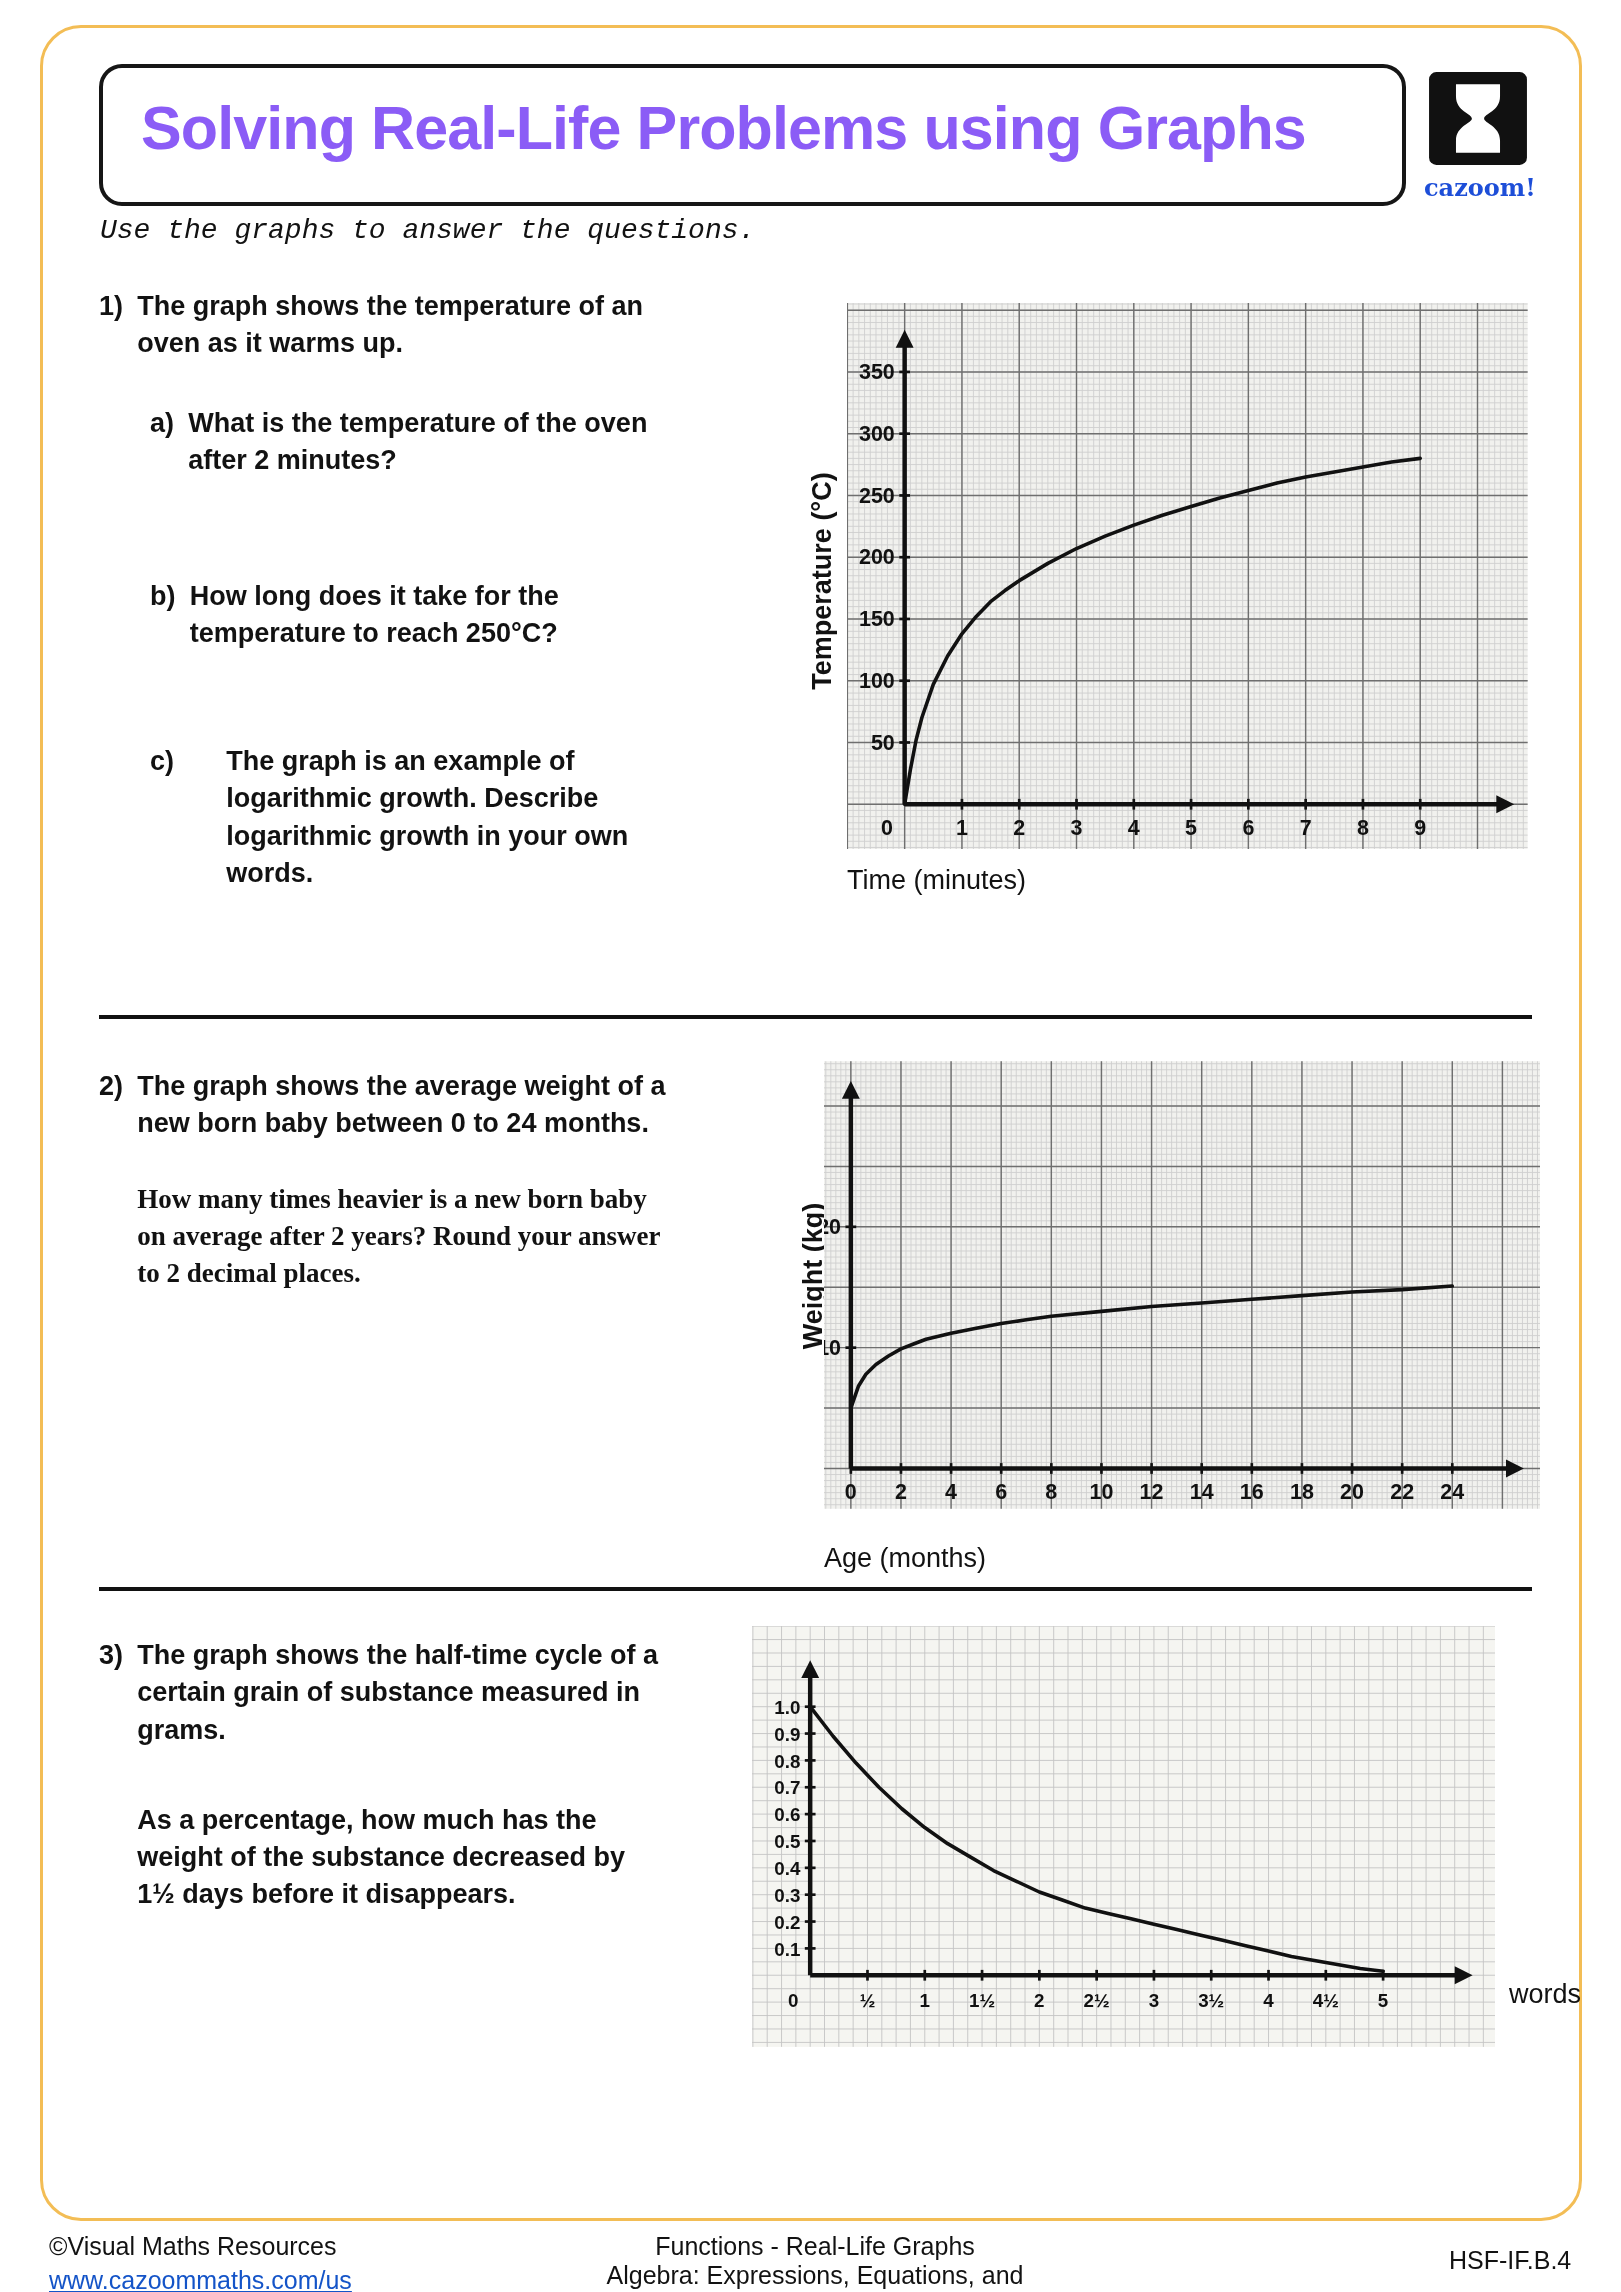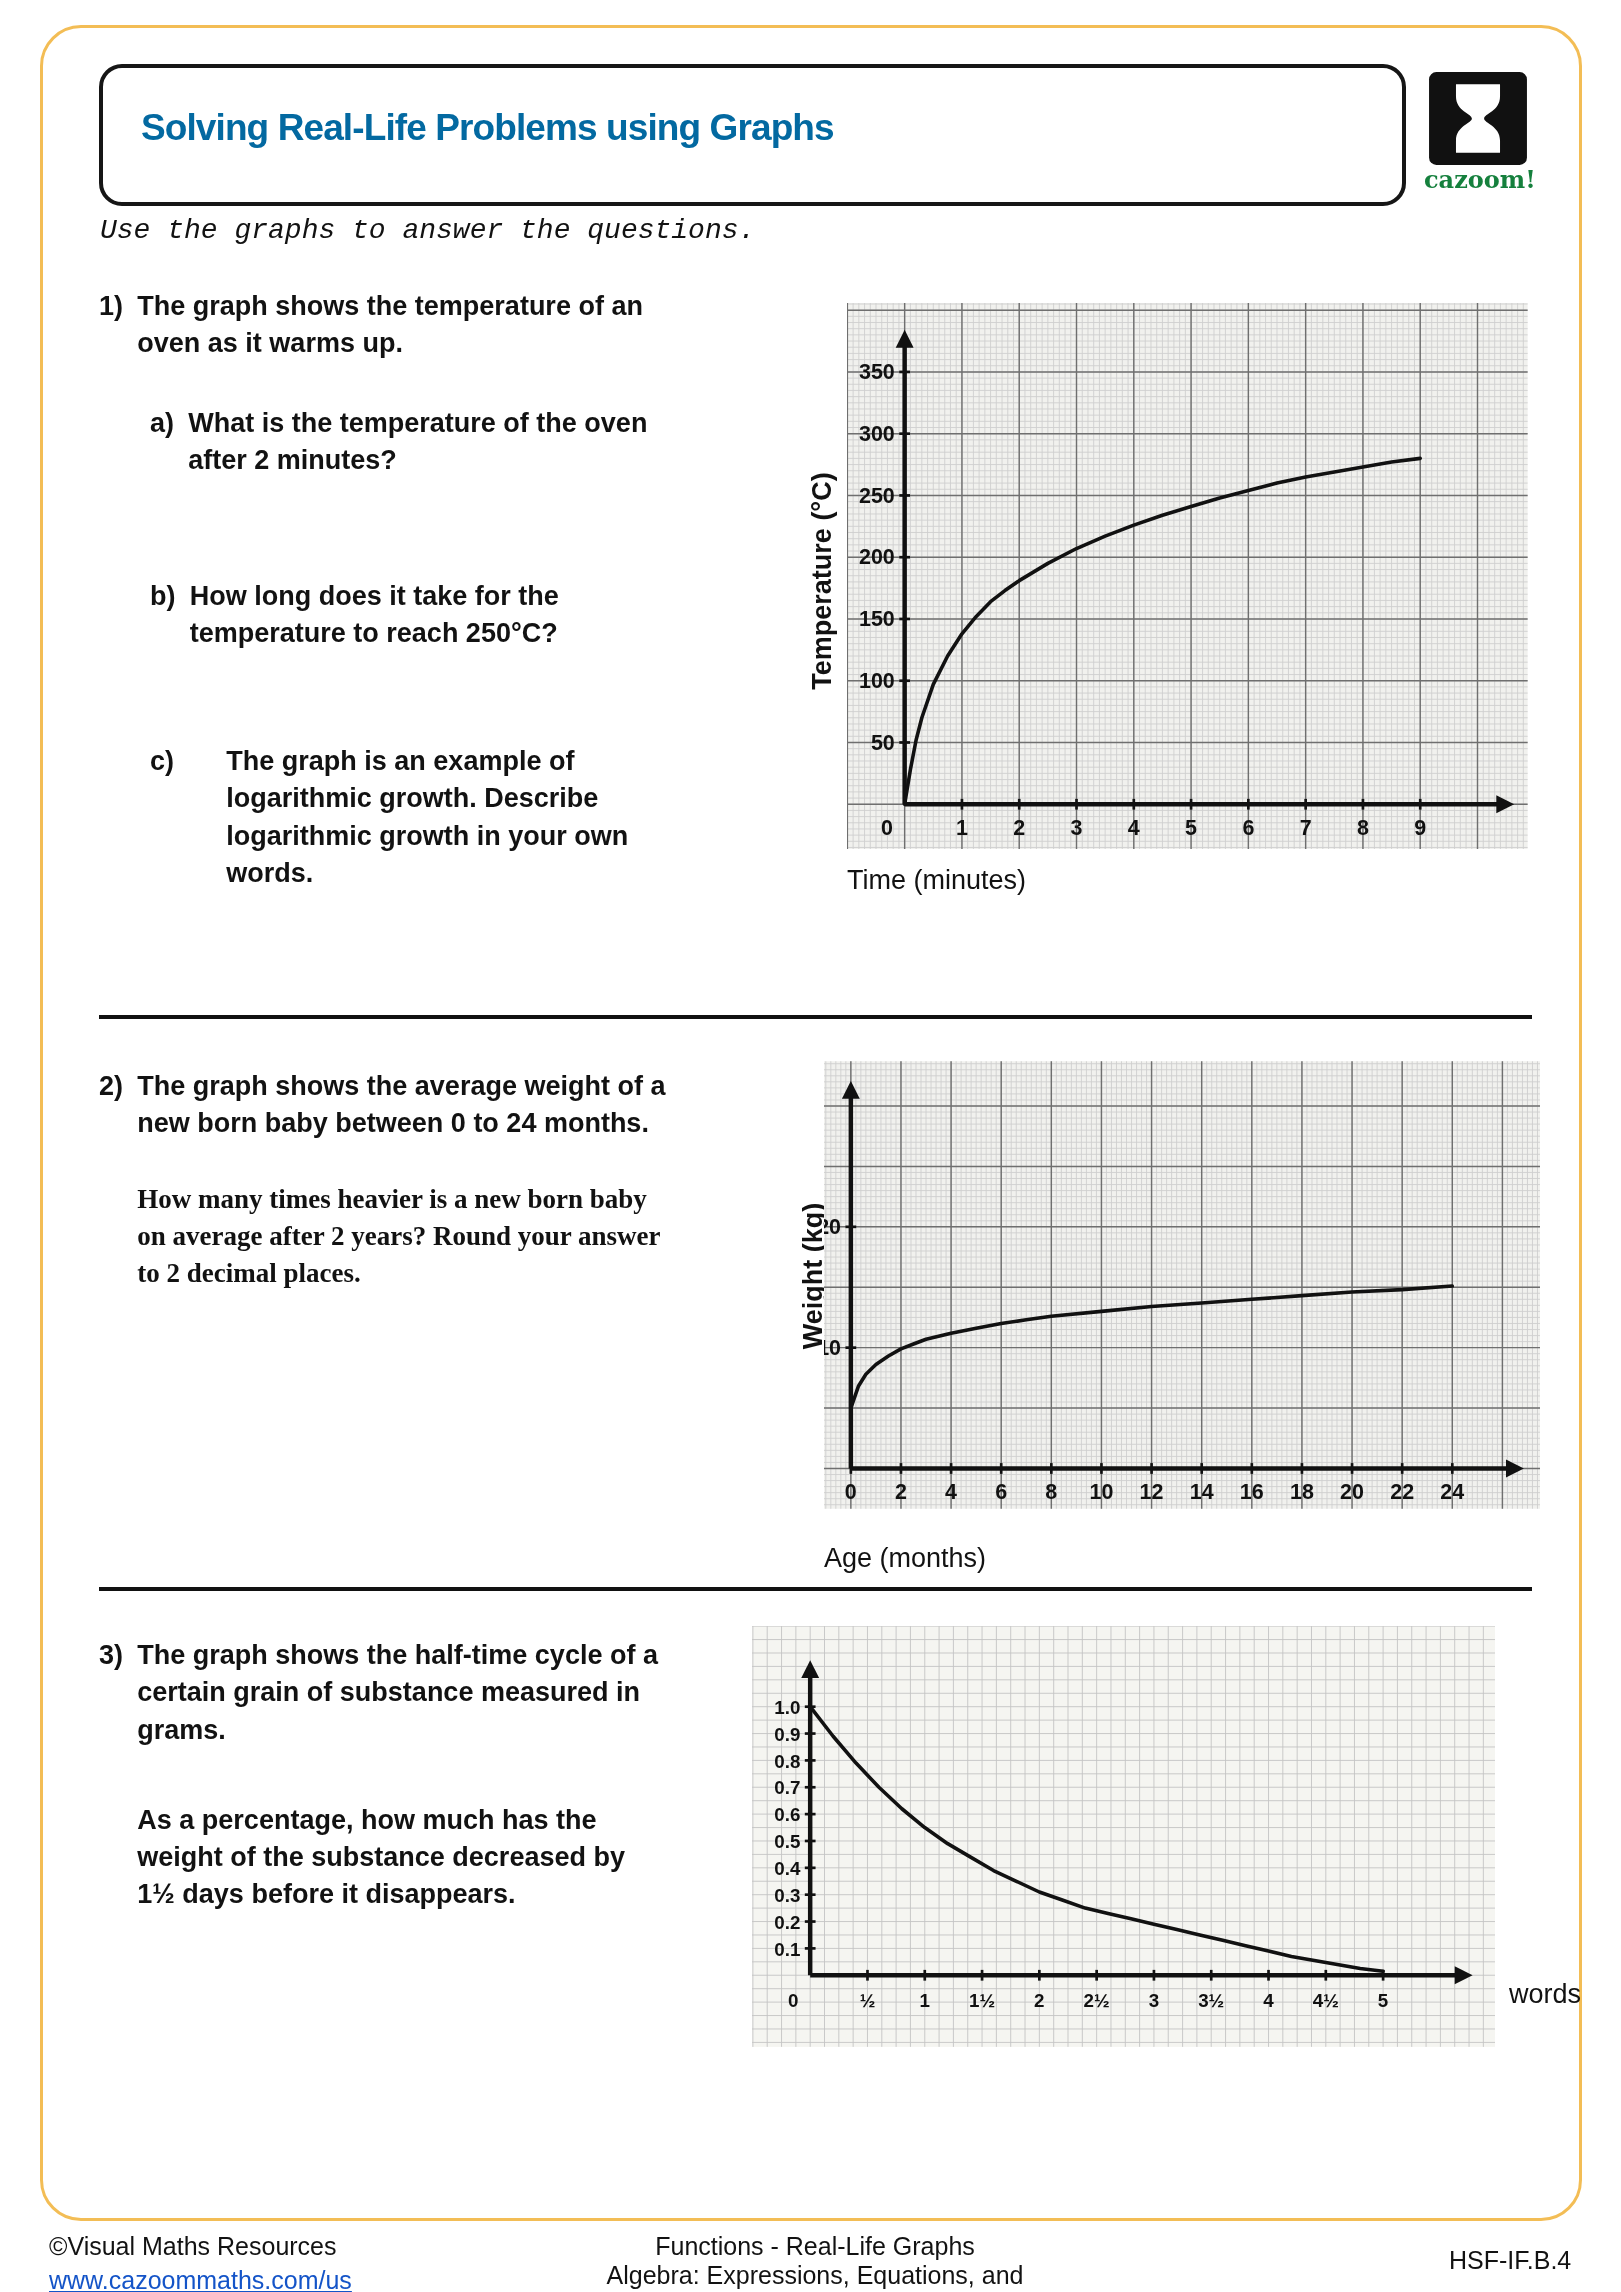--- a/index.html
+++ b/index.html
@@ -2,24 +2,24 @@
 <html style="font-size:14.3px"><head>
 <meta charset="utf-8">
 <style>
   html,body{margin:0;padding:0;background:#ffffff;}
   .page{position:relative;width:1622px;height:2293px;background:#fff;overflow:hidden;
         font-family:"Liberation Sans",sans-serif;color:#121212;}
   .outer-border{position:absolute;left:40px;top:25px;right:40px;bottom:72px;
         border:3.6px solid #f3bd55;border-radius:41px;pointer-events:none;}
   .header-box{position:absolute;left:99px;top:64px;width:1299px;height:134px;
         border:4.5px solid #161616;border-radius:23px;display:flex;align-items:center;background:#fff;}
-  .title{margin:0 0 15px 38px;font-size:37px;font-weight:bold;letter-spacing:-0.9px;color:#0369a1;}
+  .title{margin:0 0 15px 38px;font-size:61px;font-weight:bold;letter-spacing:-0.9px;color:#8b5cf6;}
   .logo{position:absolute;left:1424px;top:72px;width:107px;text-align:center;}
   .logo svg{display:block;margin:0 auto;}
-  .logo-text{font-family:"DejaVu Serif",serif;font-weight:bold;font-size:24px;margin-top:0;color:#15803d;}
+  .logo-text{font-family:"DejaVu Serif",serif;font-weight:bold;font-size:24px;margin-top:8px;color:#1d4ed8;}
   .intro{position:absolute;left:100px;top:215px;font-family:Liberation Mono, monospace;
         font-style:italic;font-size:28px;}
   .question{position:absolute;display:flex;gap:14.3px;}
   .qnum{font-weight:bold;font-size:27px;line-height:1.38;flex:0 0 auto;}
   .qtext{font-weight:bold;font-size:27px;line-height:1.38;}
   .divider{position:absolute;left:99px;width:1433px;height:3.6px;background:#111;}
   .chart{position:absolute;}
   .chart svg.plot{position:absolute;display:block;}
   .ylabel{position:absolute;transform:translate(-50%,-50%) rotate(-90deg);white-space:nowrap;
         font-weight:bold;font-size:27px;}

